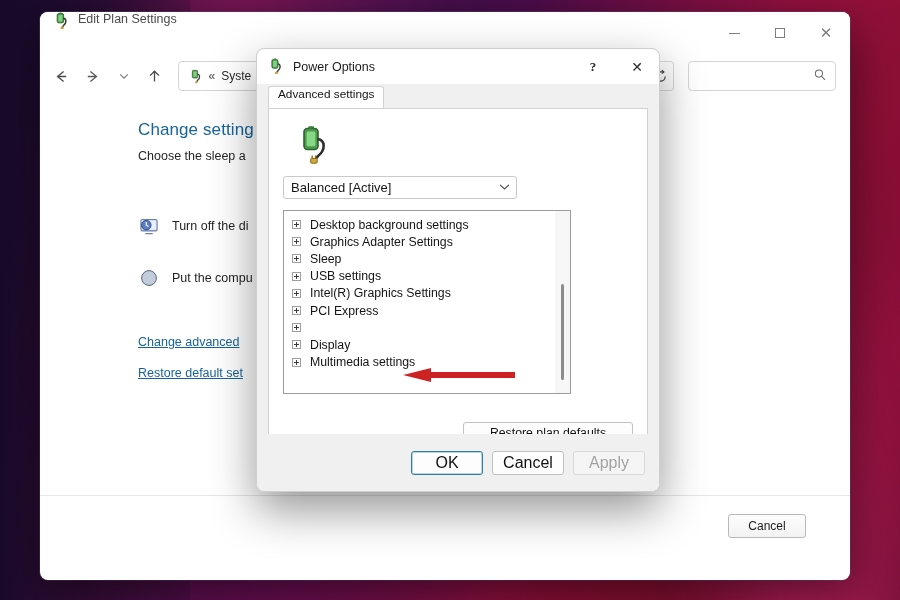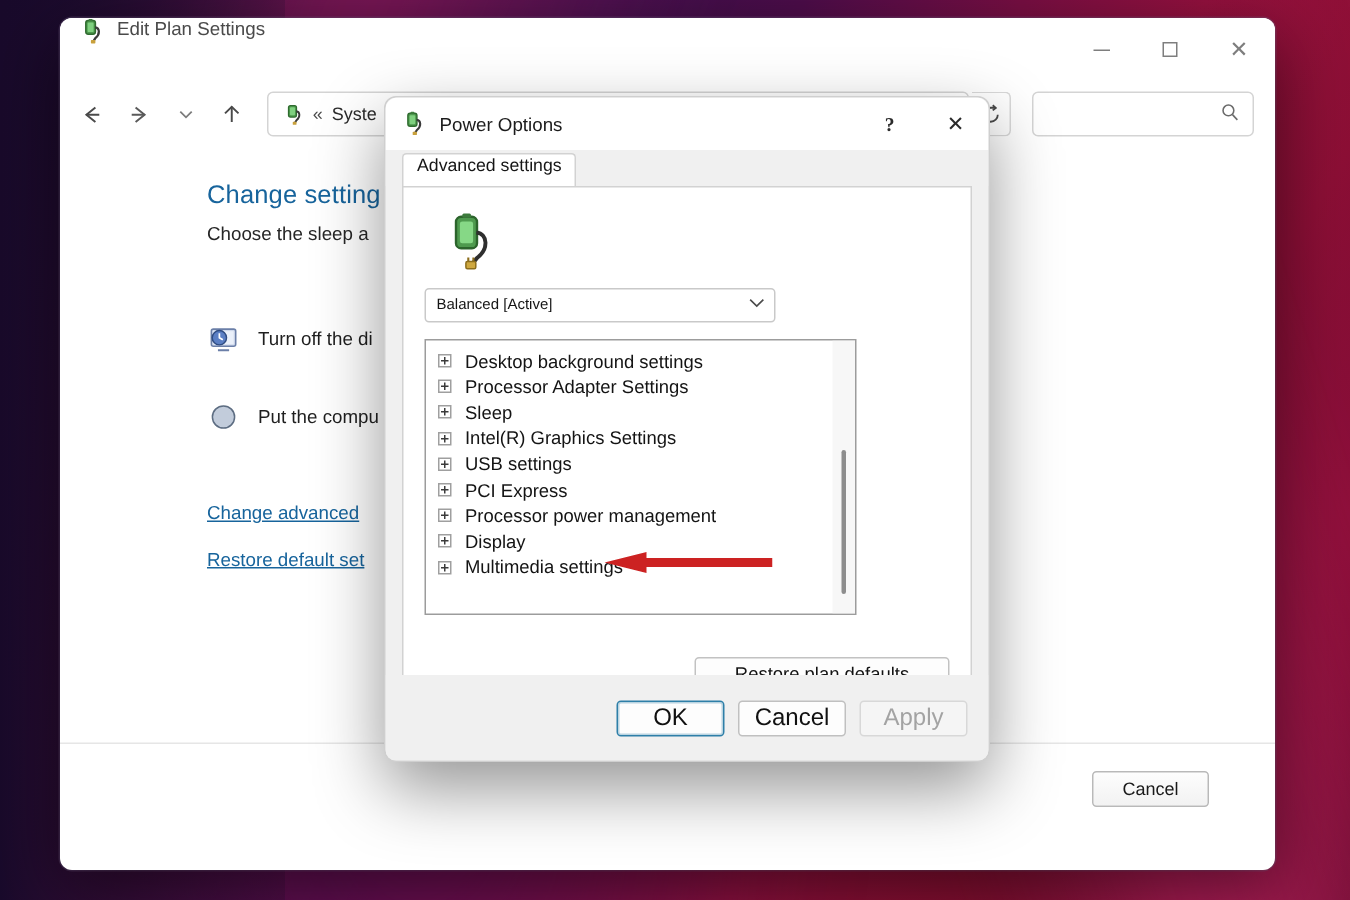--- a/index.html
+++ b/index.html
@@ -175,21 +175,21 @@
     width: 78px; height: 24px;
     border: 1px solid #b9b9b9; border-radius: 3px;
     background: linear-gradient(#fdfdfd, #f2f2f2);
     font-size: 12px; color: #1a1a1a;
     display: flex; align-items: center; justify-content: center;
     font-family: "Liberation Sans", sans-serif;
   }
 
   
   #dialog {
-    position: absolute; left: 256px; top: 64px;
+    position: absolute; left: 256px; top: 48px;
     width: 404px; height: 444px;
     background: #f0f0f0;
     border: 1px solid #cfcfcf;
     border-radius: 8px;
     box-shadow: 0 18px 46px rgba(0,0,0,.42);
     overflow: hidden;
   }
   #dlg-titlebar {
     height: 35px; background: #ffffff;
     display: flex; align-items: center;
@@ -249,21 +249,21 @@
     max-width: 300px;
   }
   #plan-select {
     margin: 14px 0 0 1px;
     width: 234px; height: 23px;
     border: 1px solid #c9c9c9; border-radius: 3px;
     background: #ffffff;
     display: flex; align-items: center;
     padding: 0 6px 0 7px;
   }
-  #plan-select-label { font-size: 10px; color: #151515; flex: 1; }
+  #plan-select-label { font-size: 13px; color: #151515; flex: 1; }
   #plan-select-chev { color: #4b4b4b; font-size: 10px; }
 
   #settings-list {
     margin: 11px 0 0 1px;
     width: 288px; height: 184px;
     border: 1px solid #9c9c9c;
     background: #ffffff;
     position: relative;
     overflow: hidden;
   }
@@ -521,41 +521,40 @@
       </div>
 
       <div id="settings-list">
         <div id="list-inner">
           <div class="list-item">
             <span class="expander"></span>
             <span class="list-label">Desktop background settings</span>
           </div>
           <div class="list-item">
             <span class="expander"></span>
-            <span class="list-label">Processor Adapter Settings</span>
+            <span class="list-label">Graphics Adapter Settings</span>
           </div>
           <div class="list-item">
             <span class="expander"></span>
             <span class="list-label">Sleep</span>
           </div>
           <div class="list-item">
             <span class="expander"></span>
+            <span class="list-label">USB settings</span>
+          </div>
+          <div class="list-item">
+            <span class="expander"></span>
             <span class="list-label">Intel(R) Graphics Settings</span>
           </div>
           <div class="list-item">
             <span class="expander"></span>
-            <span class="list-label">USB settings</span>
-          </div>
-          <div class="list-item">
-            <span class="expander"></span>
             <span class="list-label">PCI Express</span>
           </div>
           <div class="list-item">
             <span class="expander"></span>
-            <span class="list-label">Processor power management</span>
           </div>
           <div class="list-item">
             <span class="expander"></span>
             <span class="list-label">Display</span>
           </div>
           <div class="list-item">
             <span class="expander"></span>
             <span class="list-label">Multimedia settings</span>
           </div>
         </div>

